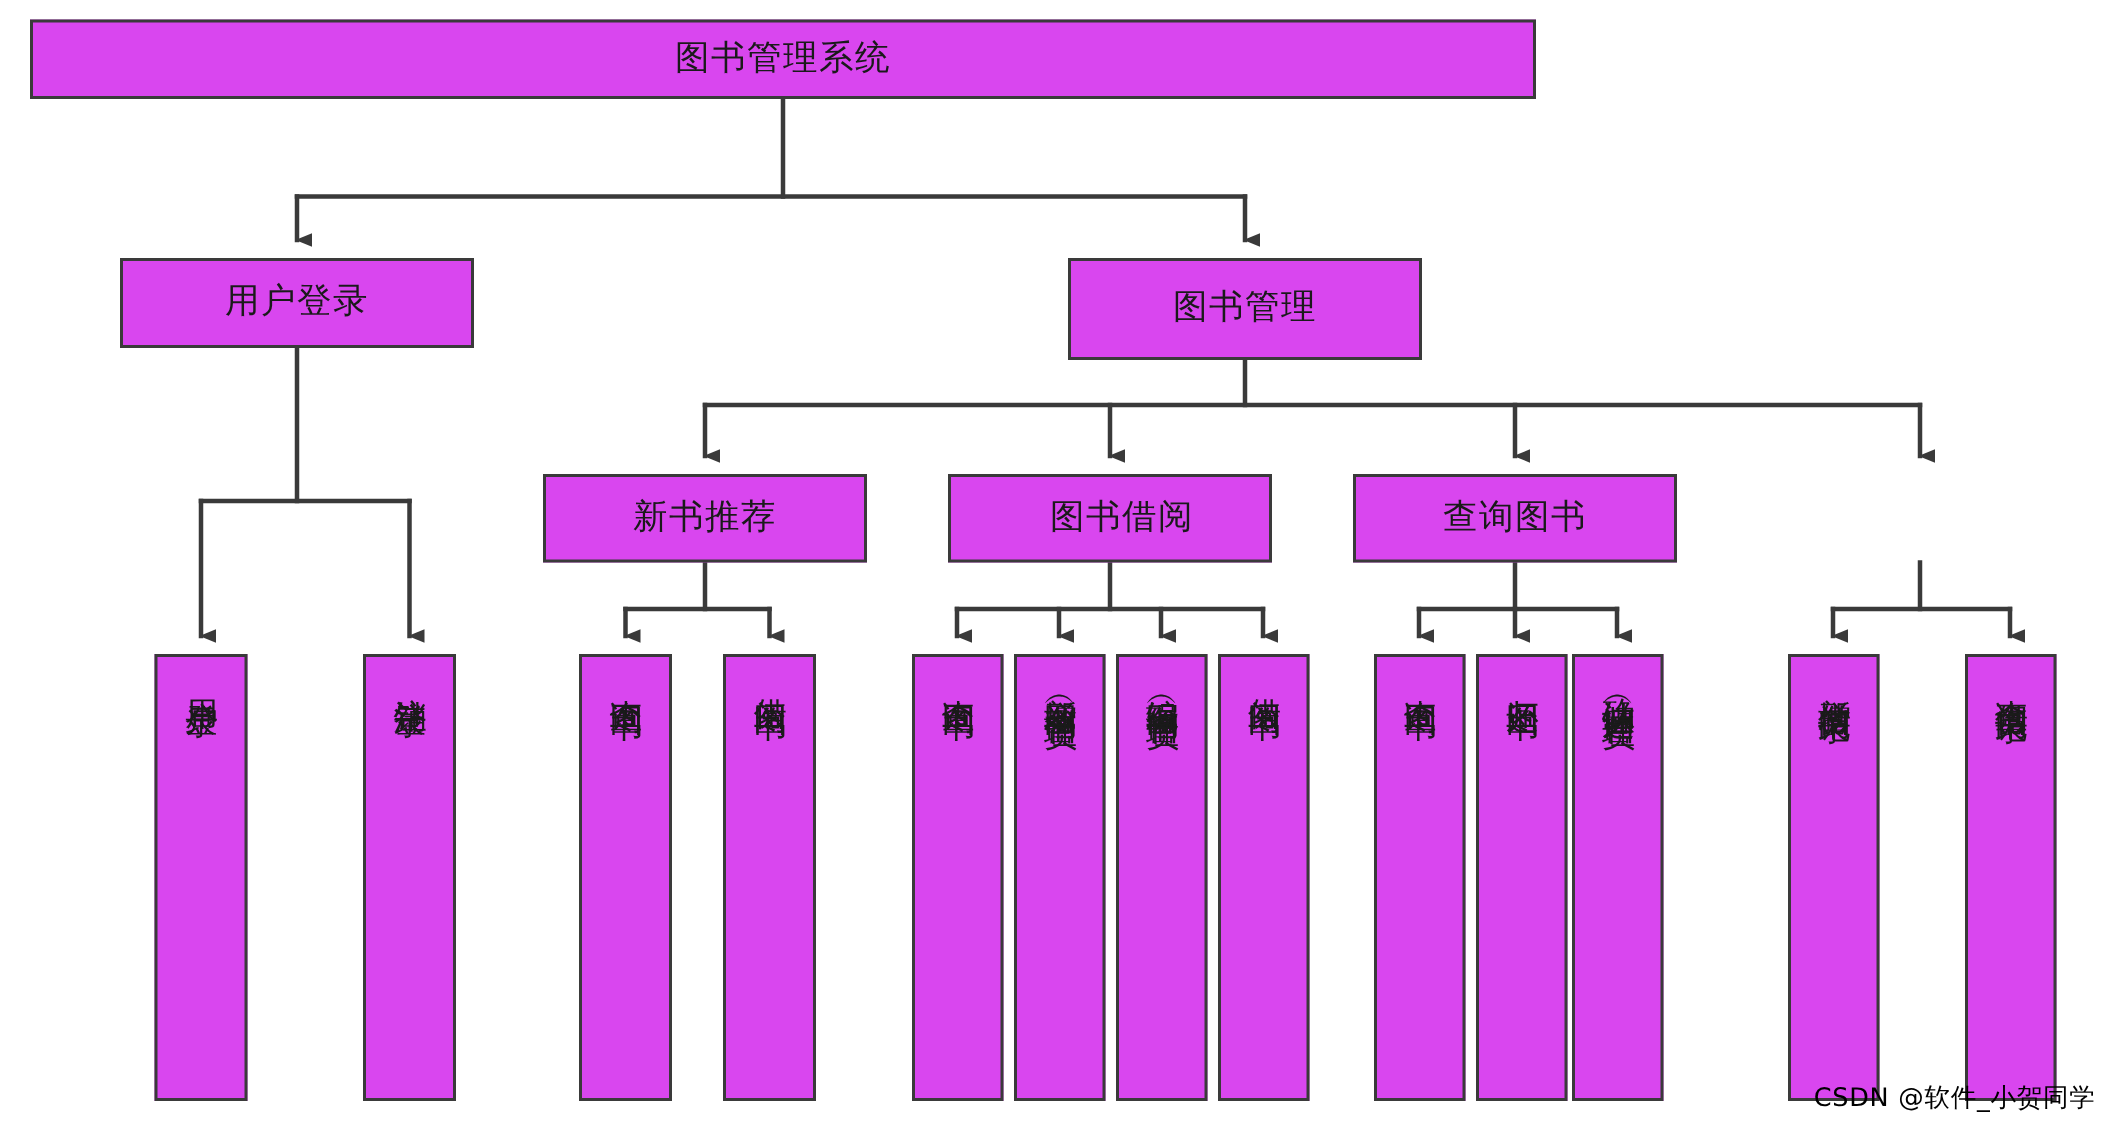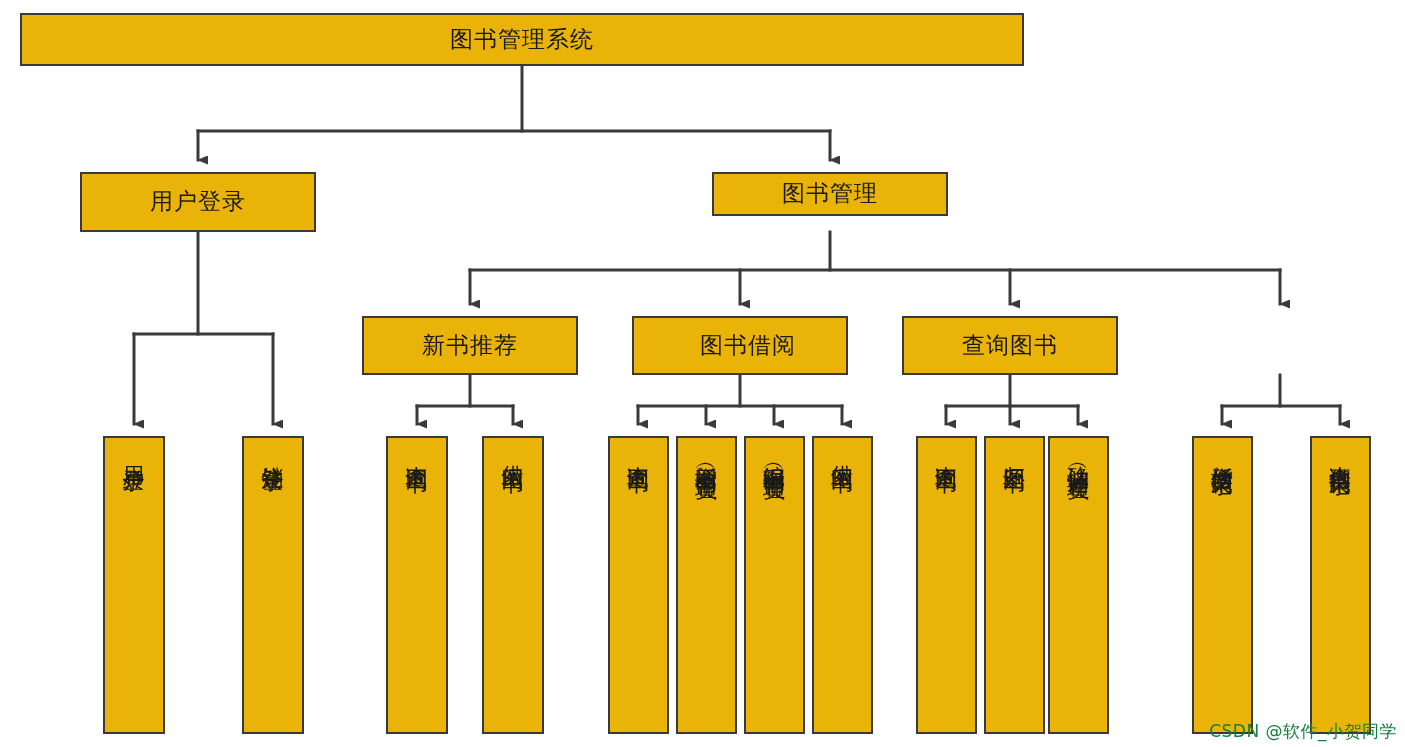--- a/index.html
+++ b/index.html
@@ -22,21 +22,21 @@
     position: absolute;
     left: 0;
     top: 0;
     width: 1405px;
     height: 747px;
   }
   .node {
     position: absolute;
     box-sizing: border-box;
     border: 2px solid #3a3a3a;
-    background: #eab308;
+    background: #d946ef;
     display: flex;
     align-items: center;
     justify-content: center;
     color: #1a1a1a;
     z-index: 2;
   }
   .node-h {
     font-size: 23px;
     letter-spacing: 1px;
     line-height: 1.1;
@@ -52,21 +52,21 @@
     align-items: center;
   }
   .node-v > span {
     display: block;
   }
   #watermark {
     position: absolute;
     right: 8px;
     bottom: 4px;
     font-size: 17px;
-    color: #15803d;
+    color: #000000;
     letter-spacing: 0.5px;
     z-index: 5;
     white-space: nowrap;
   }
 </style>
 </head>
 <body>
 
 <div id="diagram-canvas">
 
@@ -121,21 +121,21 @@
     </g>
   </svg>
 
   <div class="node node-h" style="left:20px; top:13px; width:1004px; height:53px;">
     <span>图书管理系统</span>
   </div>
 
   <div class="node node-h" style="left:80px; top:172px; width:236px; height:60px;">
     <span>用户登录</span>
   </div>
-  <div class="node node-h" style="left:712px; top:172px; width:236px; height:44px;">
+  <div class="node node-h" style="left:712px; top:172px; width:236px; height:68px;">
     <span>图书管理</span>
   </div>
 
   <div class="node node-h" style="left:362px; top:316px; width:216px; height:59px;">
     <span>新书推荐</span>
   </div>
   <div class="node node-h" style="left:632px; top:316px; width:216px; height:59px;padding-left:16px;">
     <span>图书借阅</span>
   </div>
   <div class="node node-h" style="left:902px; top:316px; width:216px; height:59px;">

